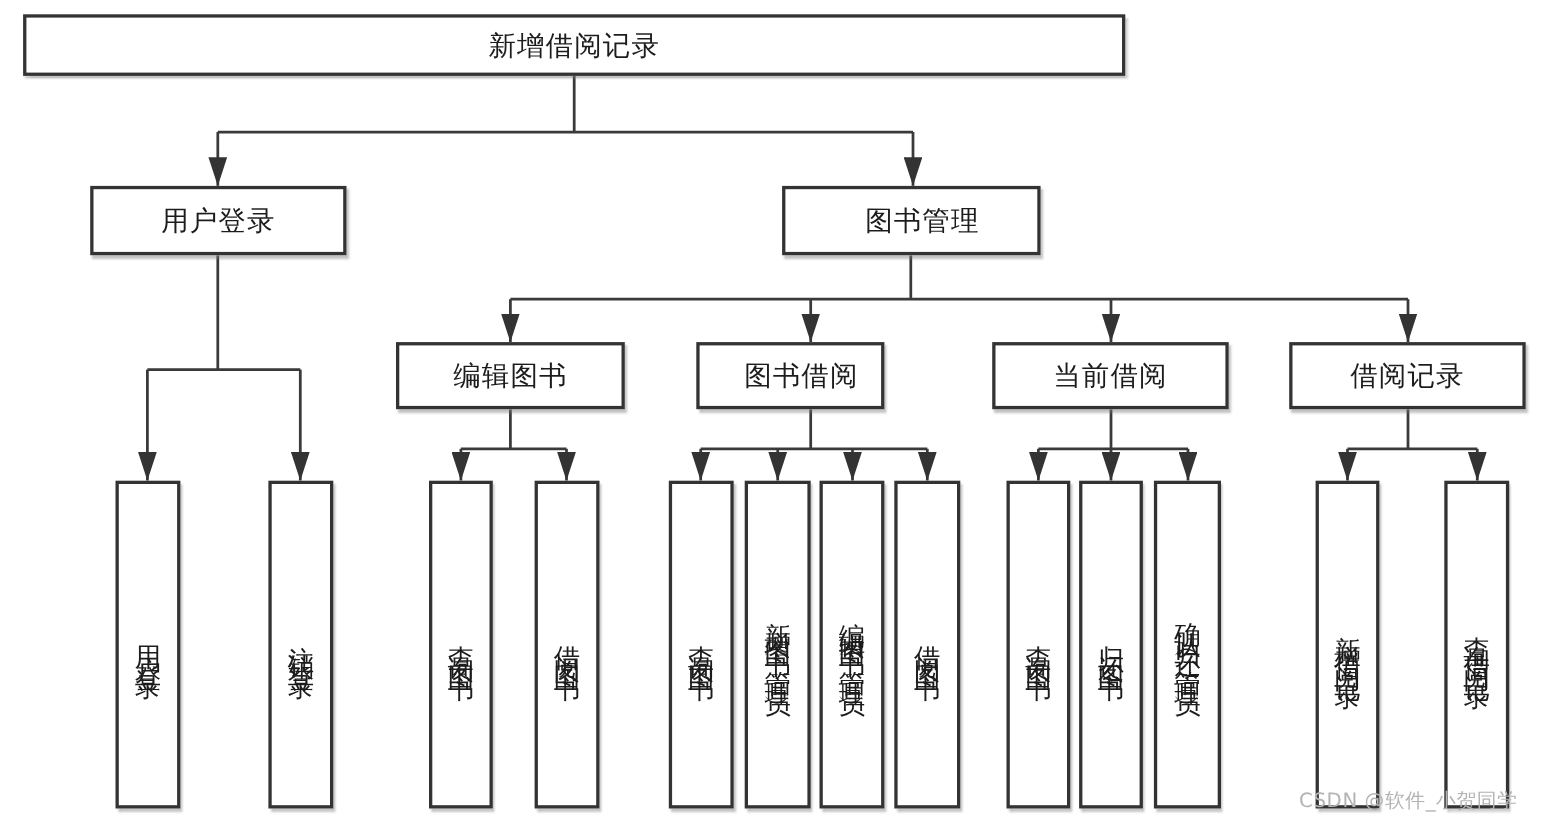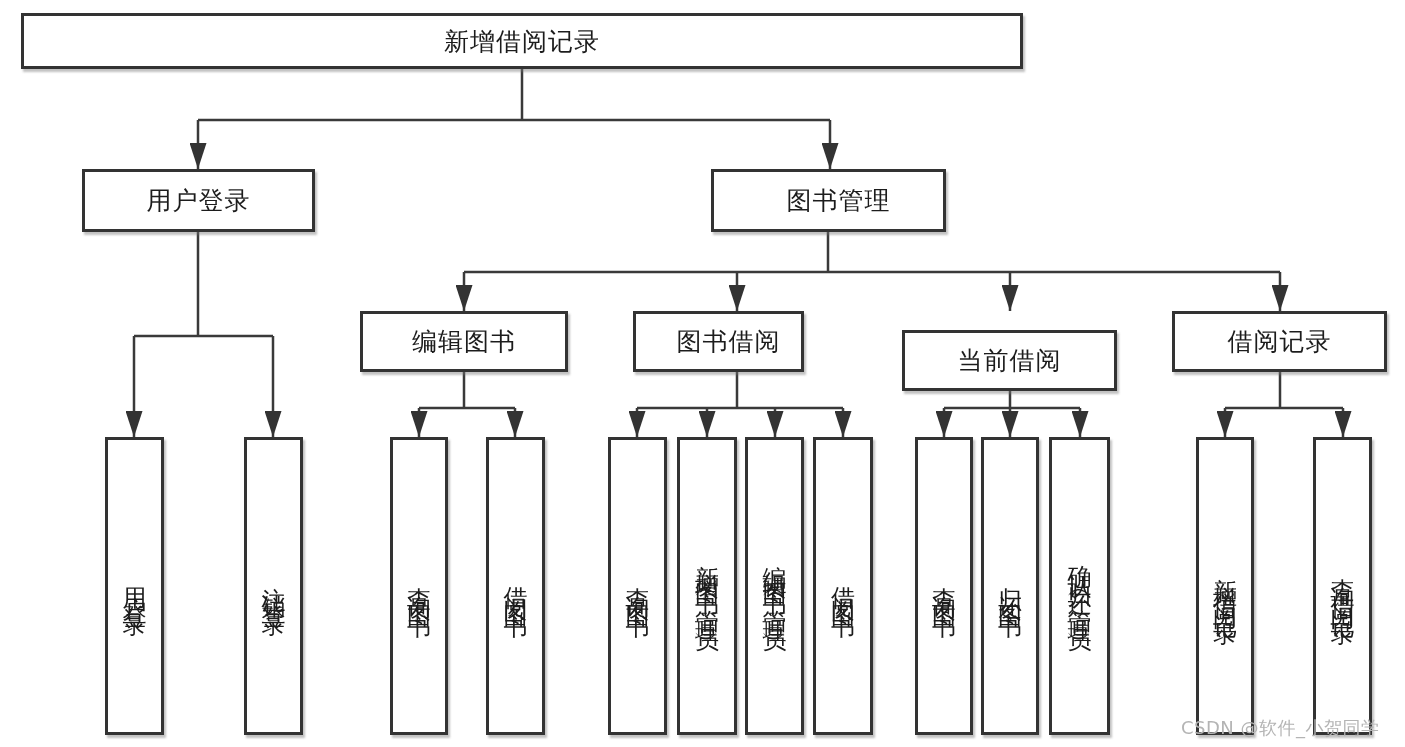--- a/index.html
+++ b/index.html
@@ -104,21 +104,21 @@
     </g>
   </svg>
 
   <div class="box h-box" style="left:21px; top:13px; width:1002px; height:56px;">新增借阅记录</div>
 
   <div class="box h-box" style="left:82px; top:169px; width:233px; height:63px;">用户登录</div>
   <div class="box h-box" style="left:711px; top:169px; width:235px; height:63px;padding-left:20px;">图书管理</div>
 
   <div class="box h-box" style="left:360px; top:311px; width:208px; height:61px;">编辑图书</div>
   <div class="box h-box" style="left:633px; top:311px; width:171px; height:61px;padding-left:20px;">图书借阅</div>
-  <div class="box h-box" style="left:902px; top:311px; width:215px; height:61px;margin-top:19px;">当前借阅</div>
+  <div class="box h-box" style="left:902px; top:311px; width:215px; height:61px;">当前借阅</div>
   <div class="box h-box" style="left:1172px; top:311px; width:215px; height:61px;">借阅记录</div>
 
   <div class="box v-box" style="left:105px; top:437px; width:59px; height:298px;">用户登录</div>
   <div class="box v-box" style="left:244px; top:437px; width:59px; height:298px;">注销登录</div>
 
   <div class="box v-box" style="left:390px; top:437px; width:58px; height:298px;">查询图书</div>
   <div class="box v-box" style="left:486px; top:437px; width:59px; height:298px;">借阅图书</div>
 
   <div class="box v-box" style="left:608px; top:437px; width:59px; height:298px;">查询图书</div>
   <div class="box v-box" style="left:677px; top:437px; width:60px; height:298px;">新增图书（管理员）</div>

